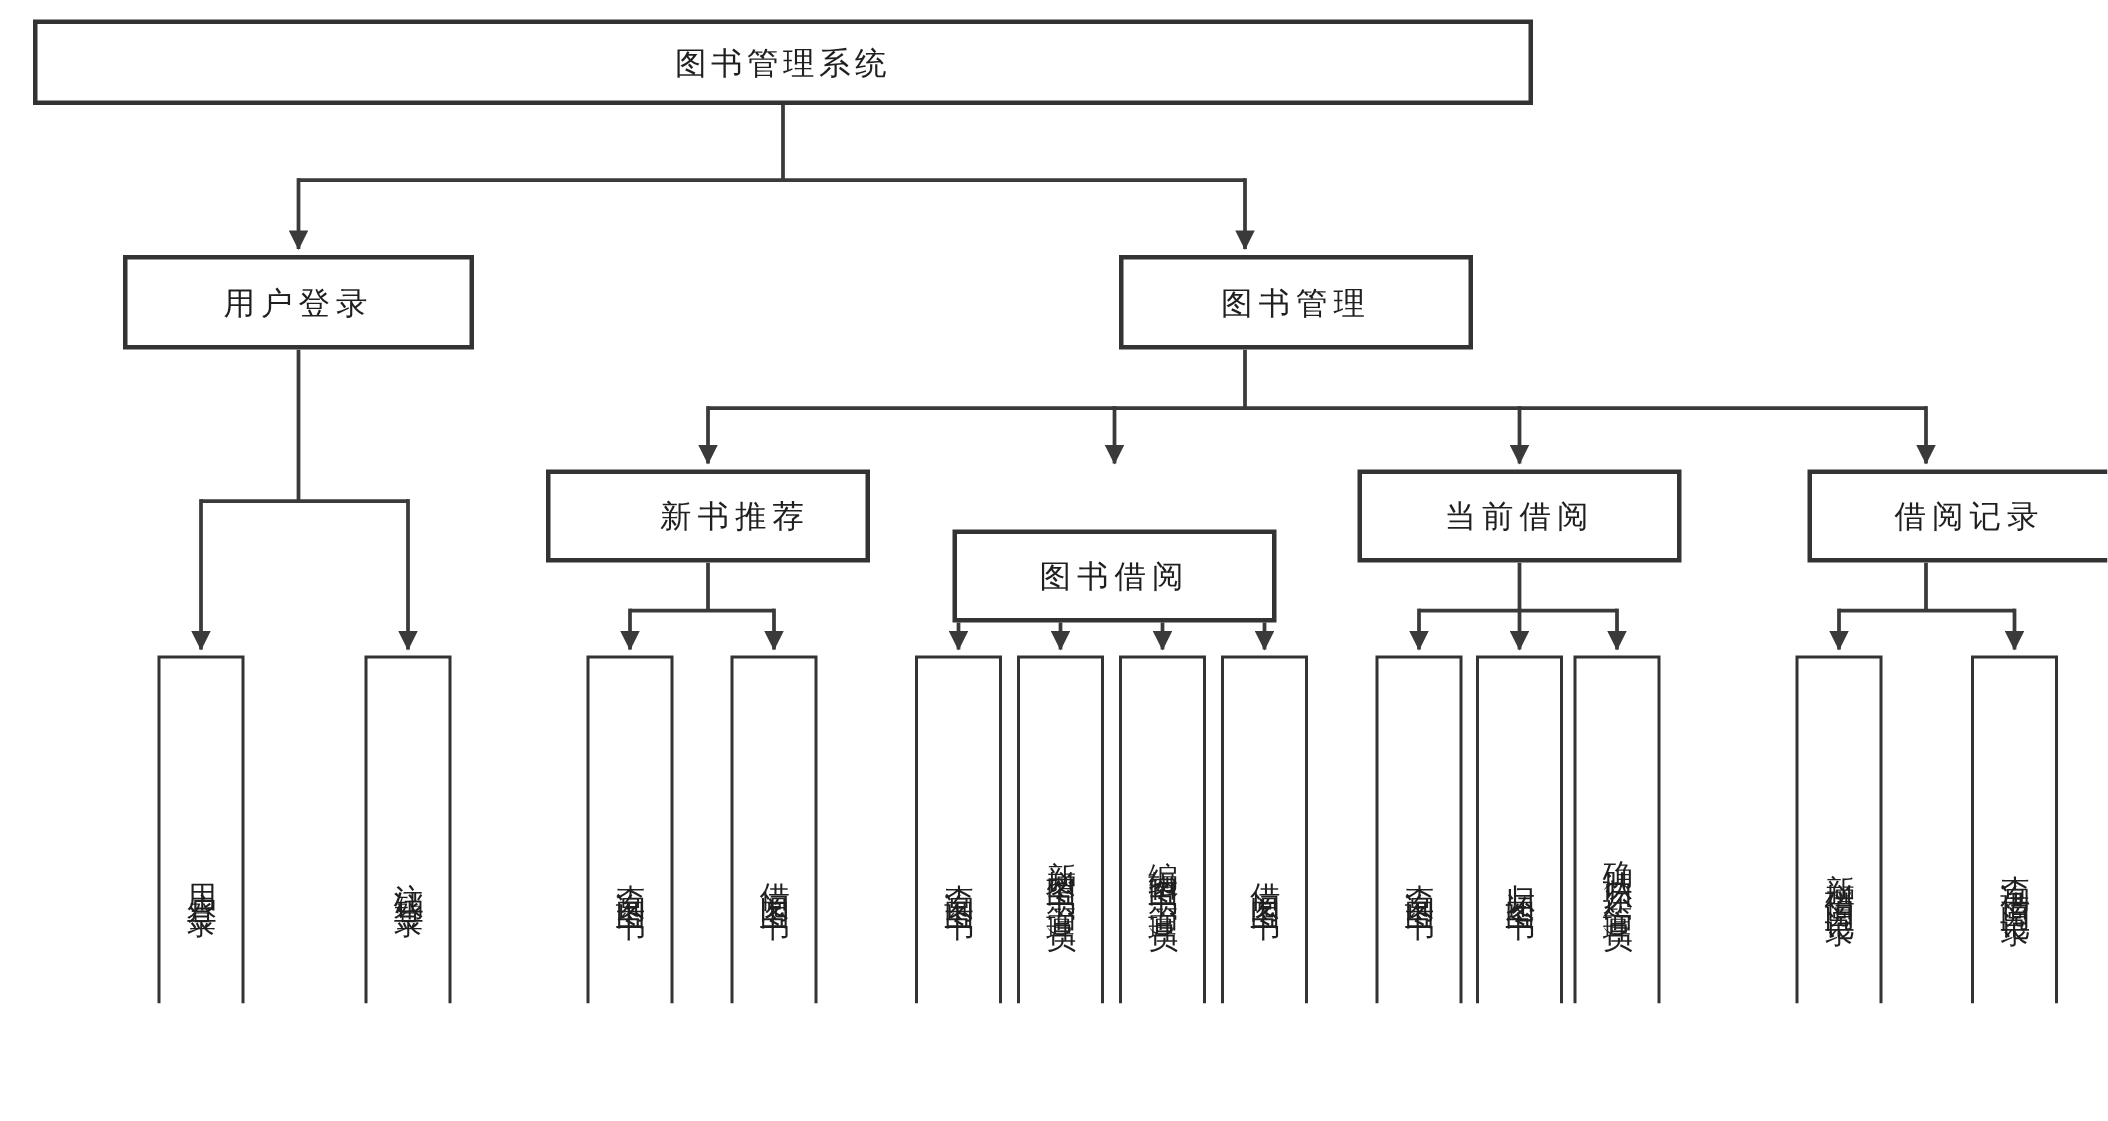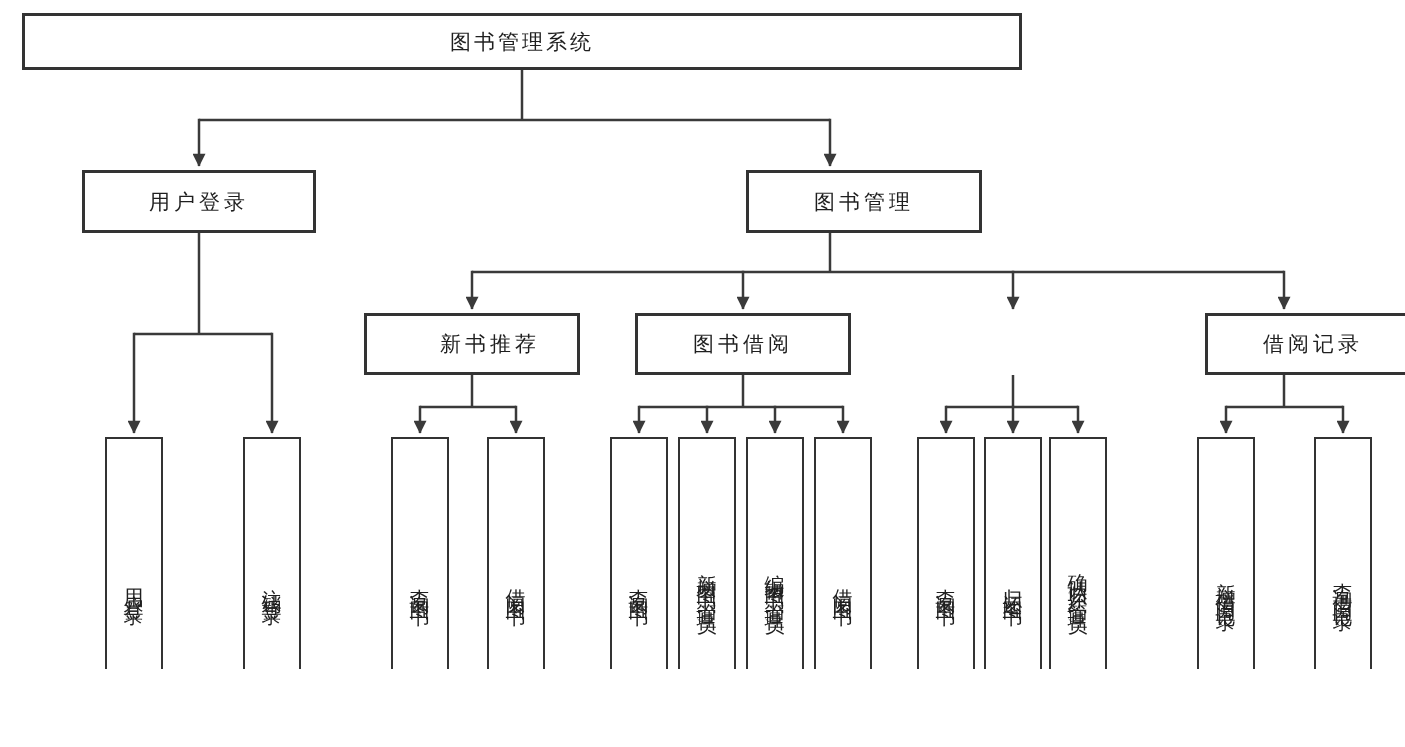--- a/index.html
+++ b/index.html
@@ -136,22 +136,25 @@
   <div class="box lvl2" style="left:82px;">
     <span>用户登录</span>
   </div>
   <div class="box lvl2" style="left:732px;width:236px;margin-left:14px;">
     <span>图书管理</span>
   </div>
 
   <div class="box lvl3" style="left:364px;padding-left:36px;">
     <span>新书推荐</span>
   </div>
-  <div class="box lvl3" style="left:635px;">
+  <div class="box lvl3" style="left:635px;margin-top:40px;">
     <span>图书借阅</span>
+  </div>
+  <div class="box lvl3" style="left:905px;">
+    <span>当前借阅</span>
   </div>
   <div class="box lvl3" style="left:1205px;">
     <span>借阅记录</span>
   </div>
 
   <div class="box leaf" style="left:105px;">
     <span>用户登录</span>
   </div>
   <div class="box leaf" style="left:243px;">
     <span>注销登录</span>

